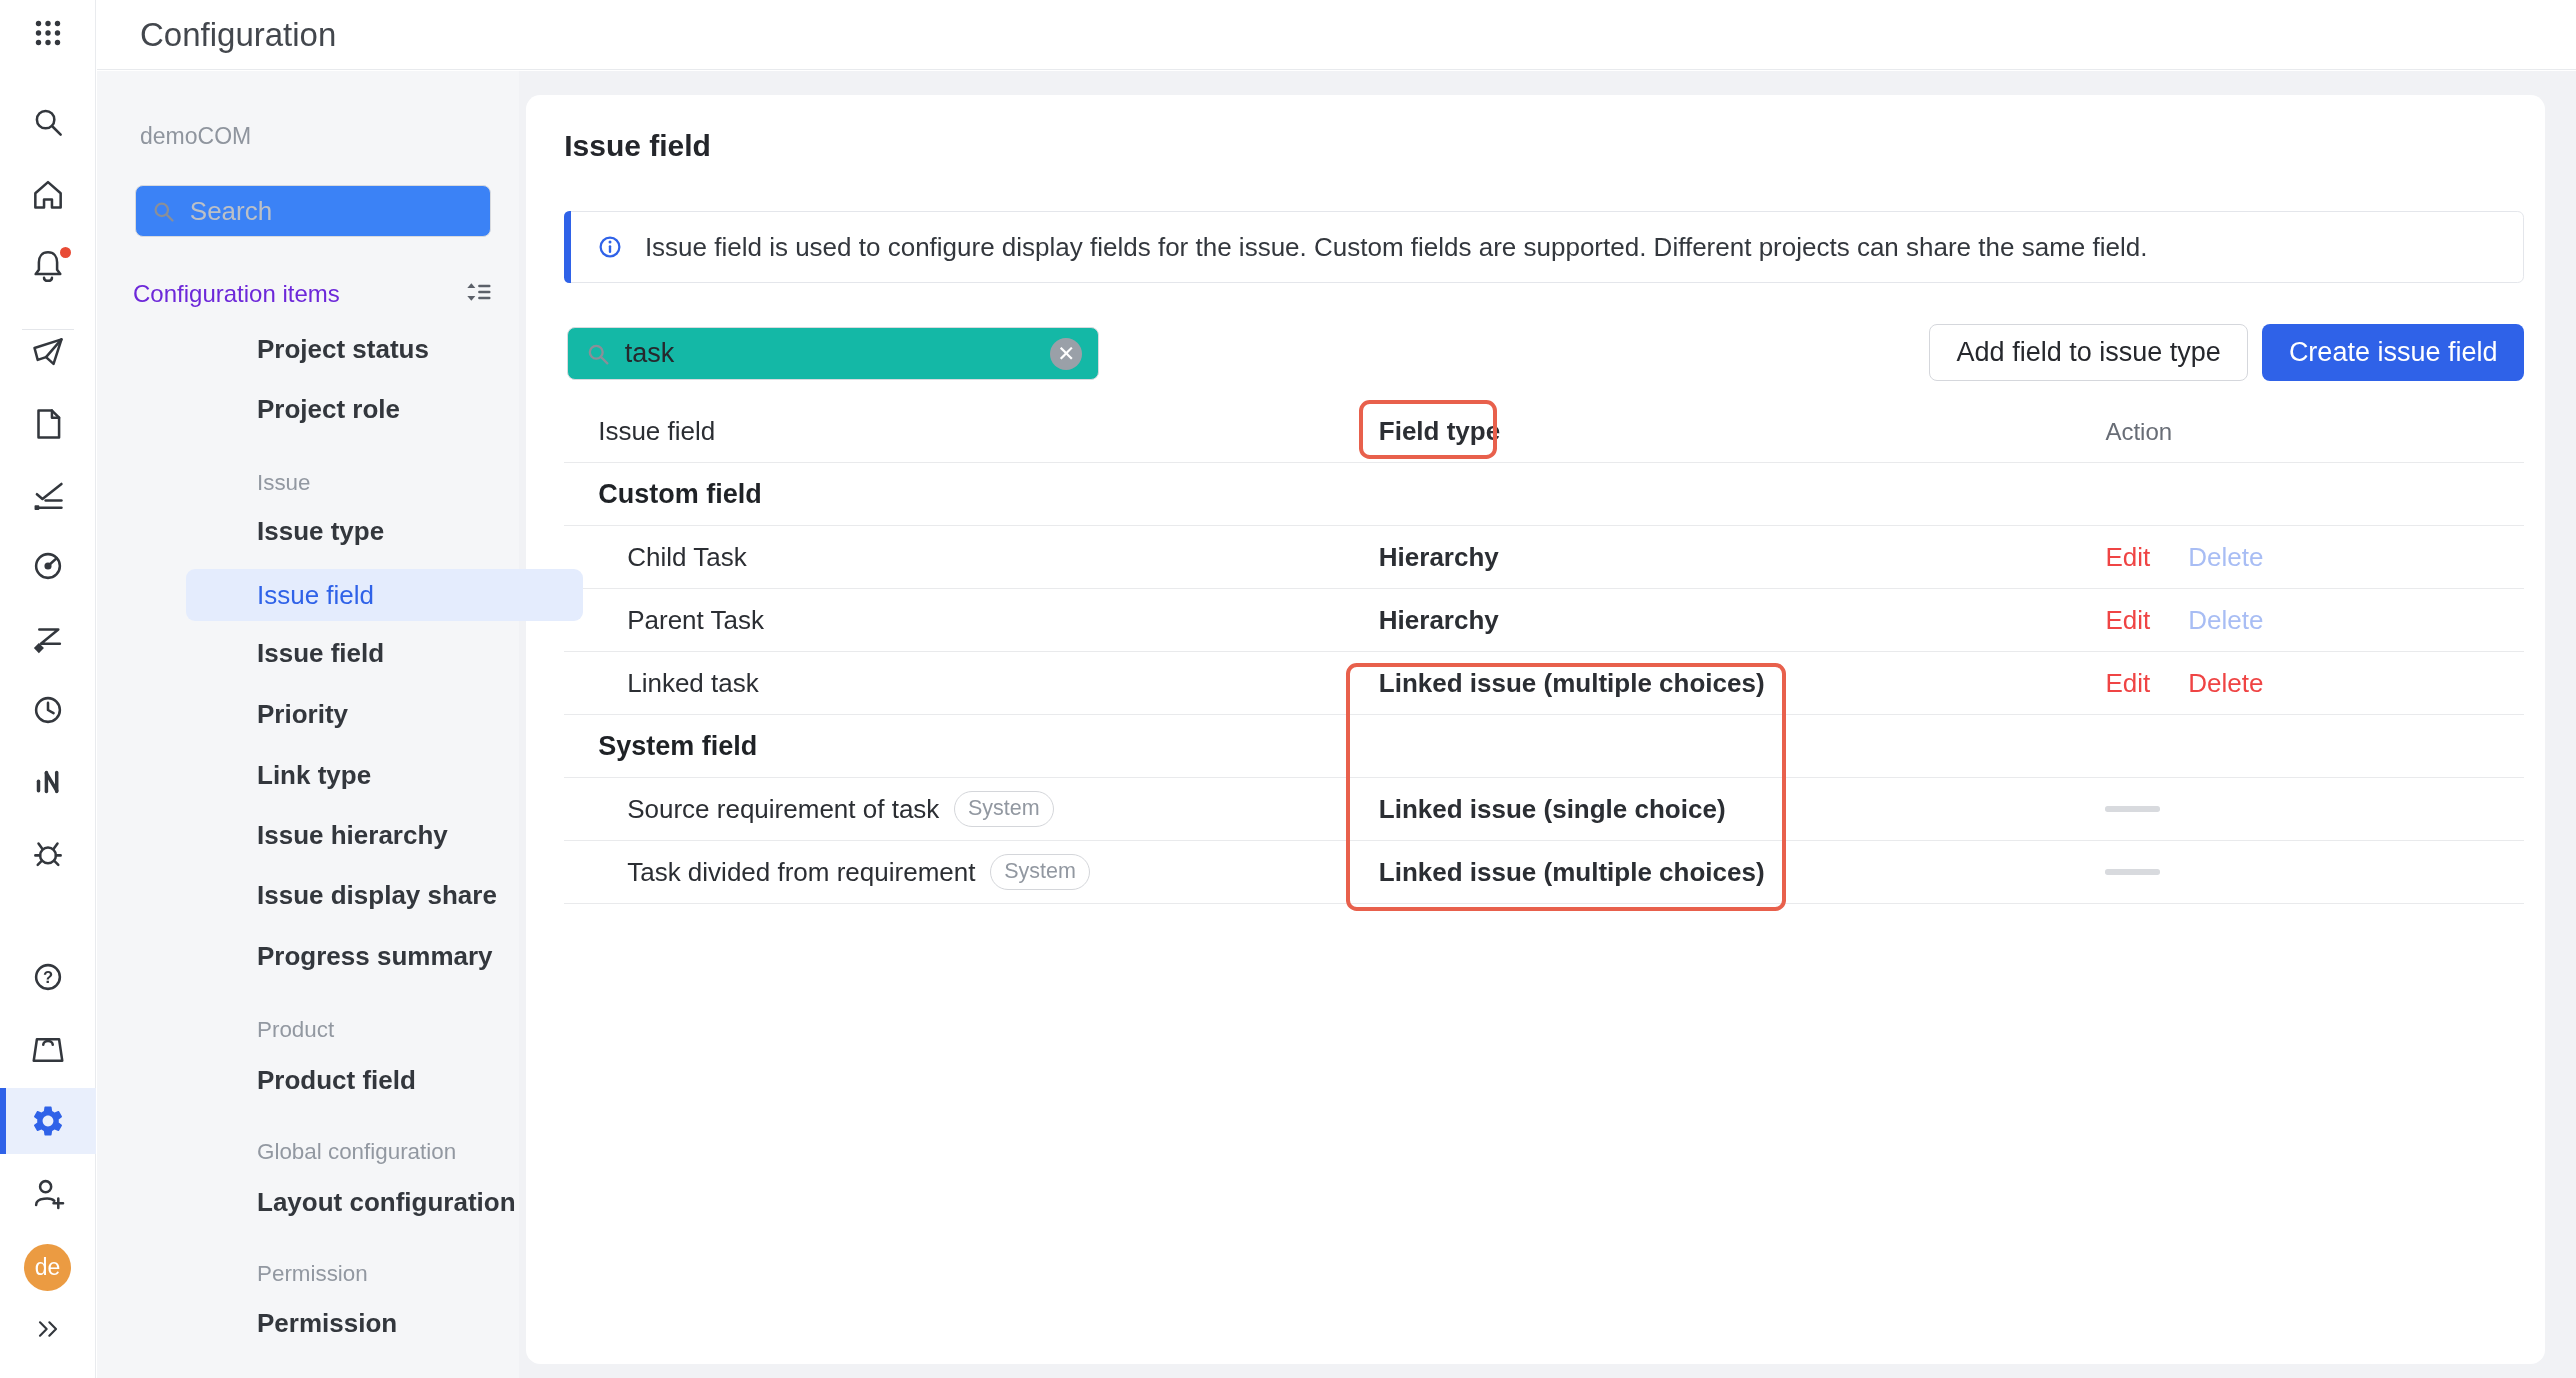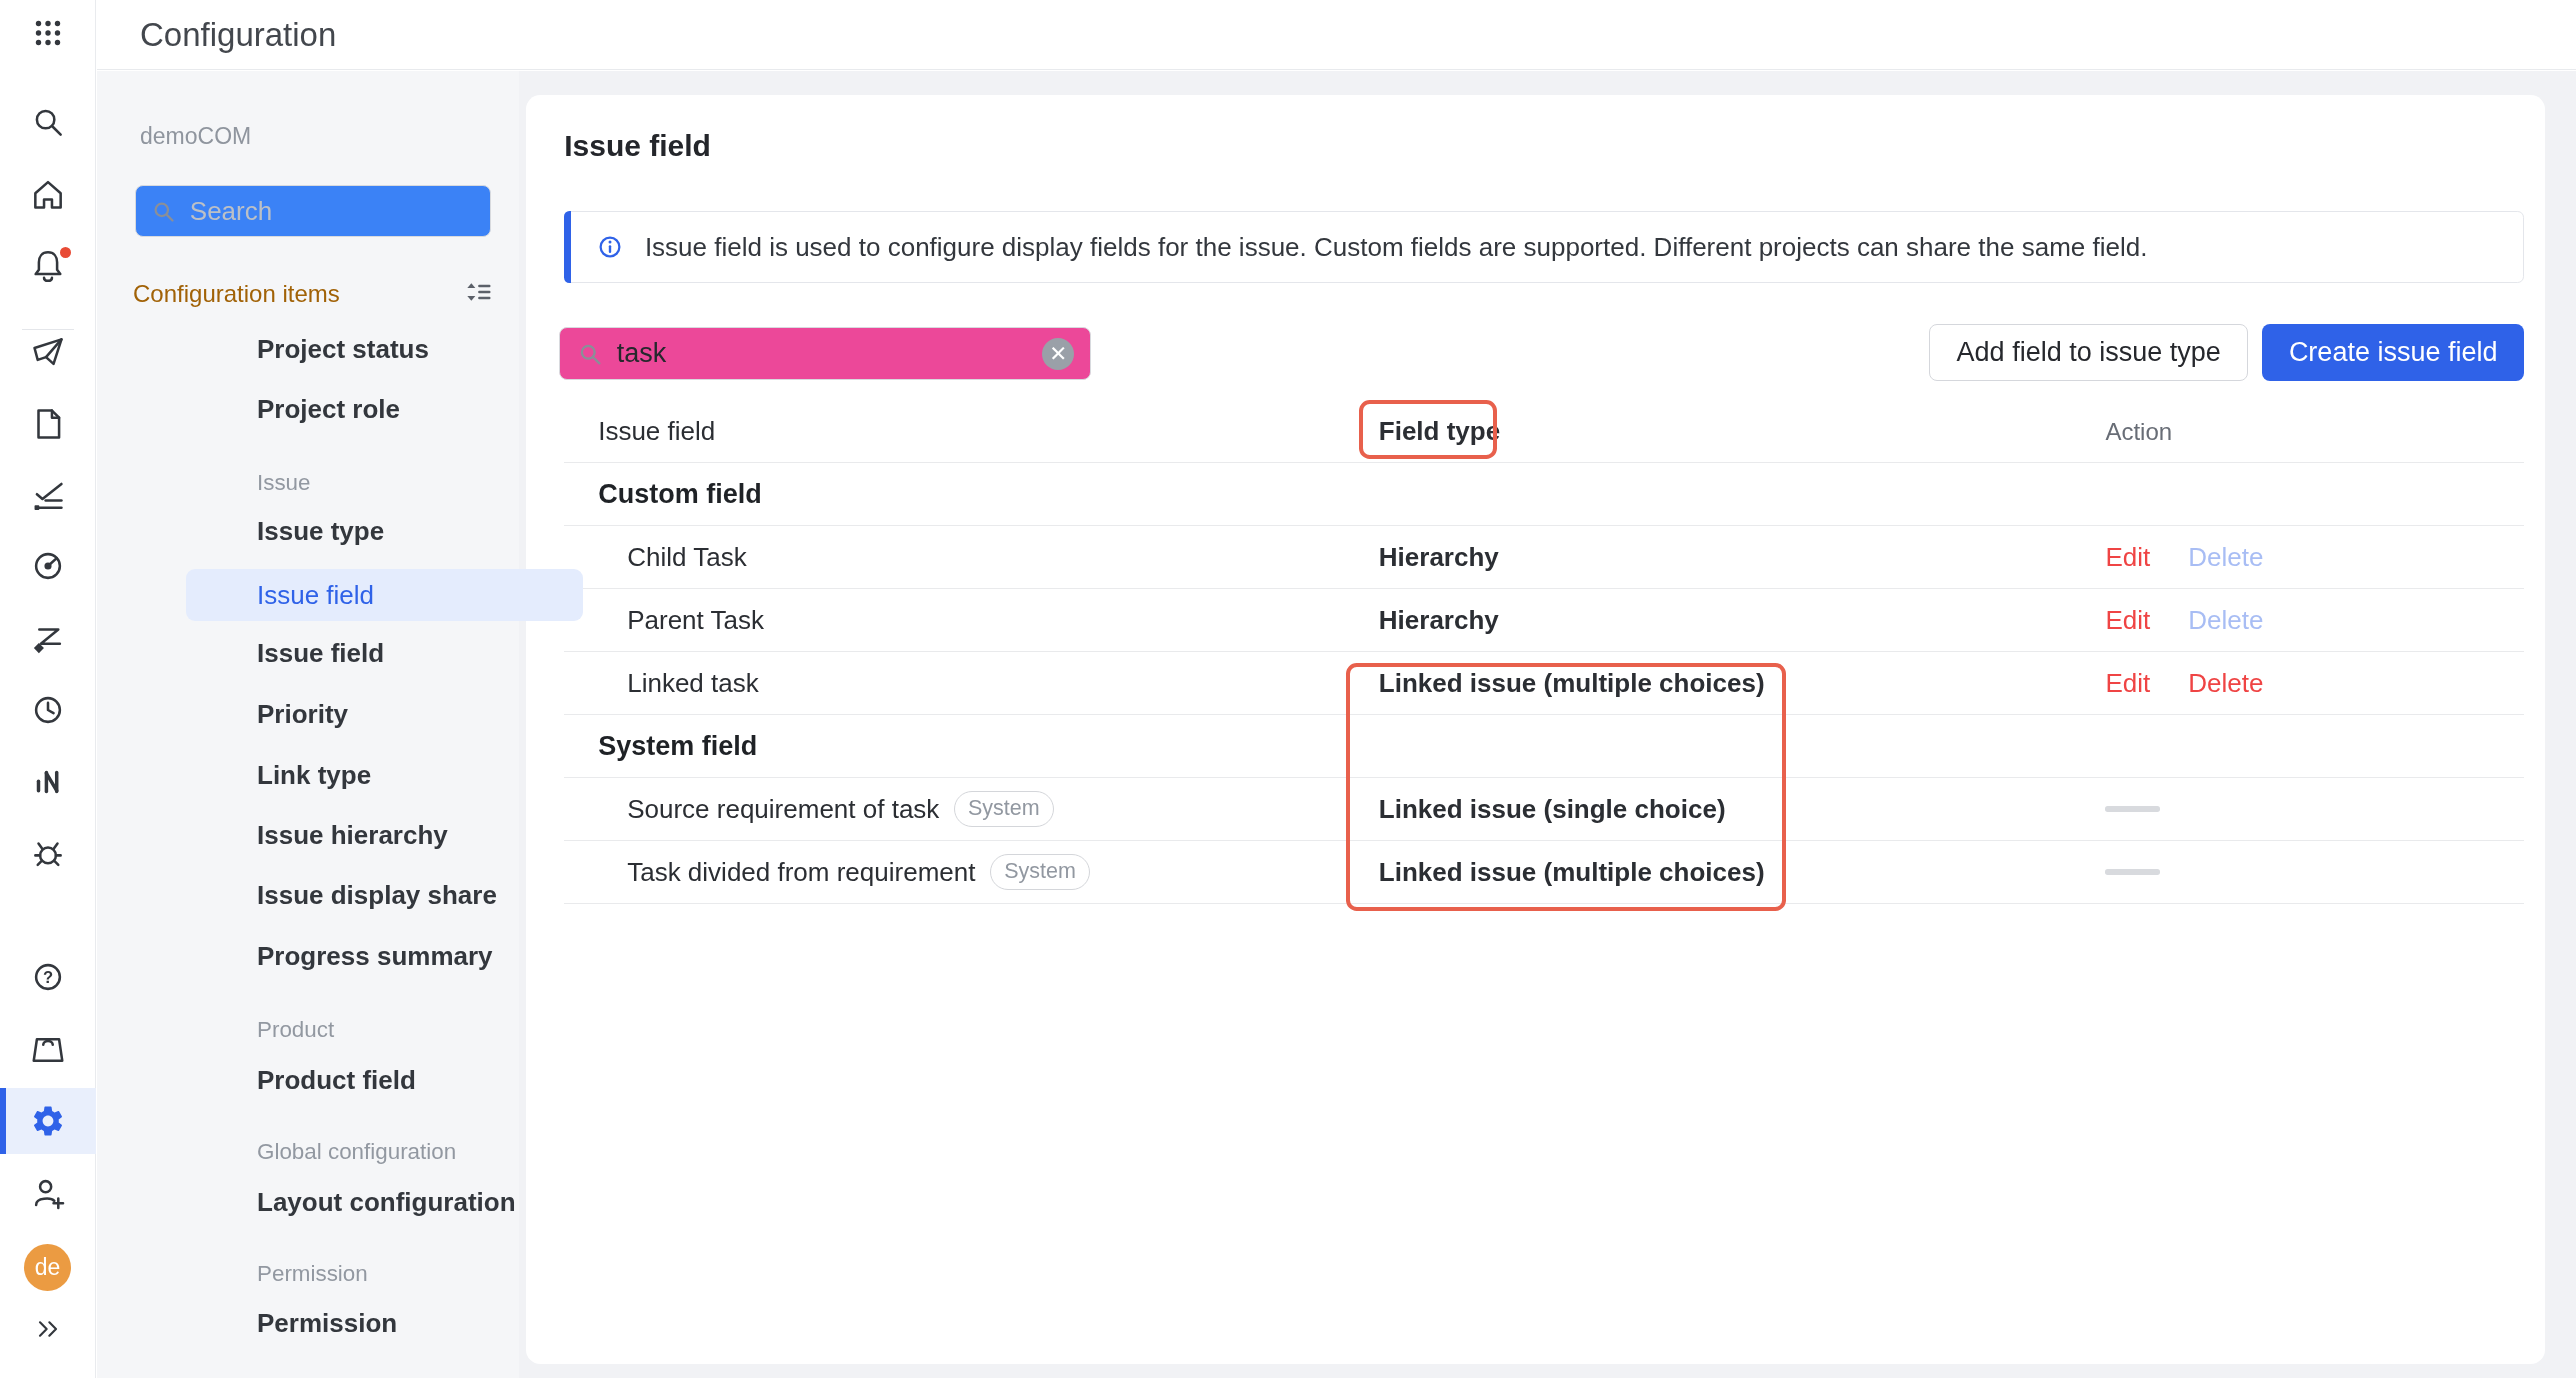--- a/index.html
+++ b/index.html
@@ -30,21 +30,21 @@
   .sidebar { position:absolute; left:97px; top:71px; width:422px; bottom:0; background:#f5f6f8; z-index:10; }
   .team-label { position:absolute; left:43px; top:52px; font-size:23px; color:#8f959e; }
   .side-search { position:absolute; left:38px; top:114px; width:356px; height:52px; background:#3b82f6;
     border:1.8px solid #d8dade; border-radius:8px; display:flex; align-items:center; padding:0 14.3px; }
   .side-search svg { width:27px; height:27px; flex:0 0 auto; }
   .side-search input { border:none; outline:none; font-size:26px; color:#303133; width:100%;
     margin-left:12.5px; font-family:inherit; background:transparent; }
   .side-search input::placeholder { color:#bcc0c6; }
   .cfg-head { position:absolute; left:36px; right:27px; top:202px; height:41px;
     display:flex; align-items:center; justify-content:space-between; }
-  .cfg-head .lbl { font-size:24px; color:#a16207; }
+  .cfg-head .lbl { font-size:24px; color:#6d28d9; }
   .cfg-head .collapse { cursor:pointer; }
   .cfg-head svg { width:32px; height:32px; }
   .menu { position:absolute; left:0; top:0; width:100%; height:100%; }
   .m-item { position:absolute; left:89px; font-size:26px; color:#33373d; height:52px;
     display:flex; align-items:center; padding-left:71px; width:397px; border-radius:9px; cursor:pointer;font-weight:bold; }
   .m-sec { position:absolute; left:89px; font-size:22.4px; color:#9298a1; height:30px;
     display:flex; align-items:center; padding-left:71px; }
   .m-item.selected { background:#e4ecfd; color:#2f62e8; font-weight:500; }
   .t-0{top:252px}.t-1{top:312px}.t-2{top:397px}.t-3{top:434px}.t-4{top:498px}
   .t-5{top:556px}.t-6{top:617px}.t-7{top:678px}.t-8{top:738px}.t-9{top:798px}
@@ -57,21 +57,21 @@
     border-radius:14.3px; }
   .page-title { position:absolute; left:38px; top:34px; font-size:30px; font-weight:600; color:#24262b; }
 
   .banner { position:absolute; left:38px; top:116px; width:1960px; height:72px; background:#fff;
     border:0.9px solid #e4e6eb; border-radius:6.3px; display:flex; align-items:center; }
   .banner-accent { position:absolute; left:-0.9px; top:-0.9px; bottom:-0.9px; width:7.2px; background:#2f62e8;
     border-radius:5.4px 0 0 5.4px; }
   .banner svg { width:30px; height:30px; margin-left:30px; flex:0 0 auto; }
   .banner-text { margin-left:19.7px; font-size:26px; color:#33373d; }
 
-  .tb-search { position:absolute; left:33px; top:232px; width:532px; height:53px; background:#ec4899;
+  .tb-search { position:absolute; left:41px; top:232px; width:532px; height:53px; background:#14b8a6;
     border:1.8px solid #d8dade; border-radius:8px; display:flex; align-items:center; padding:0 16px; }
   .tb-search svg { width:28px; height:28px; flex:0 0 auto; }
   .tb-search input { border:none; outline:none; font-size:27px; color:#26282d; width:100%;
     margin-left:12.5px; font-family:inherit; background:transparent; }
   .clear-btn { flex:0 0 auto; width:32px; height:32px; border-radius:50%; background:#9aa0a8;
     color:#fff; font-size:21.5px; display:flex; align-items:center; justify-content:center; cursor:pointer; }
 
   .btn { position:absolute; top:229px; height:57px; border-radius:8px; font-size:27px;
     display:flex; align-items:center; justify-content:center; cursor:pointer; font-family:inherit; }
   .btn-secondary { left:1403px; width:319px; background:#fff; border:1.8px solid #d5d7dc; color:#26282d; }

